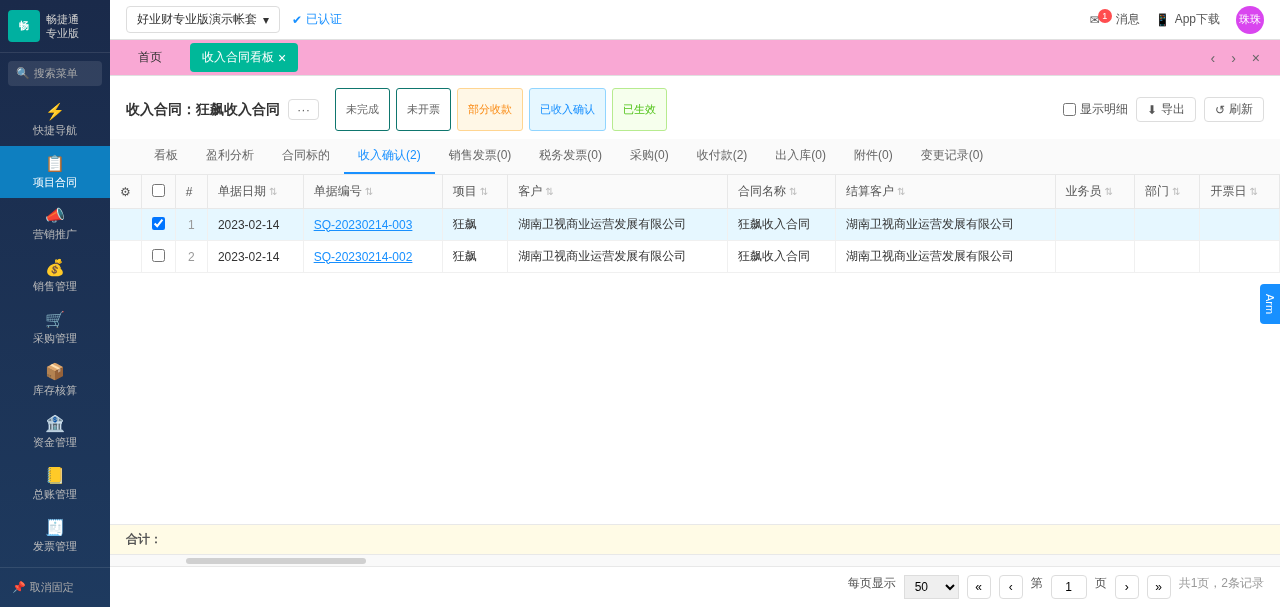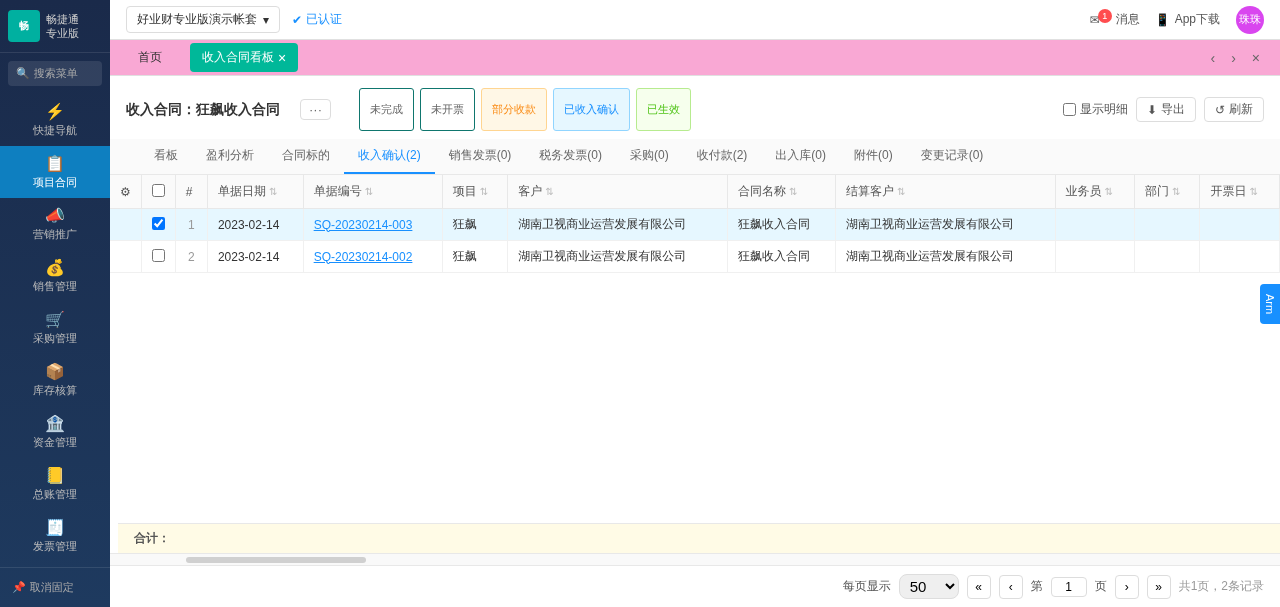--- a/index.html
+++ b/index.html
@@ -36,21 +36,21 @@
     .nav-tabs-bar { background: #f9a8d4; border-bottom: 1px solid #e0e0e0; display: flex; align-items: center; padding: 0 16px; height: 36px; gap: 16px; }
     .nav-tab { padding: 6px 12px; font-size: 12px; color: #555; cursor: pointer; border-radius: 4px 4px 0 0; }
     .nav-tab.home { color: #333; }
     .nav-tab.active-tab { background: #00b899; color: #fff; display: flex; align-items: center; gap: 4px; border-radius: 4px; }
     .nav-tab-close { cursor: pointer; font-size: 14px; }
     .nav-controls { margin-left: auto; display: flex; gap: 8px; align-items: center; }
     .nav-ctrl-btn { background: none; border: none; cursor: pointer; color: #666; font-size: 14px; padding: 2px 4px; }
 
     
     .content { flex: 1; background: #fff; display: flex; flex-direction: column; overflow: hidden; padding: 0; }
-    .contract-header { padding: 12px 16px 8px; display: flex; align-items: center; gap: 20px; }
+    .contract-header { padding: 12px 16px 8px; display: flex; align-items: center; gap: 8px; }
     .contract-title { font-size: 14px; font-weight: bold; color: #333; }
     .more-btn { background: none; border: 1px solid #ddd; border-radius: 4px; padding: 2px 8px; cursor: pointer; font-size: 13px; color: #666; }
     .status-btns { display: flex; gap: 6px; margin-left: 8px; }
     .status-btn { padding: 13px 10px; border-radius: 3px; border: 1px solid #0f766e; font-size: 11px; cursor: pointer; background: #fff; color: #666; }
     .status-btn.partial { background: #fff7e6; color: #fa8c16; border-color: #ffd591; }
     .status-btn.confirmed { background: #e6f7ff; color: #1890ff; border-color: #91d5ff; }
     .status-btn.active { background: #f6ffed; color: #52c41a; border-color: #b7eb8f; }
     .header-right { margin-left: auto; display: flex; gap: 8px; }
     .show-detail-cb { display: flex; align-items: center; gap: 4px; font-size: 12px; color: #555; }
     .action-btn { border: 1px solid #ddd; background: #fff; border-radius: 4px; padding: 3px 10px; font-size: 12px; cursor: pointer; color: #555; display: flex; align-items: center; gap: 4px; }
@@ -69,30 +69,30 @@
     tbody tr { border-bottom: 1px solid #f0f0f0; }
     tbody tr.selected { background: #e6f7ff; }
     tbody td { padding: 7px 10px; color: #333; border-right: 1px solid #f0f0f0; white-space: nowrap; }
     .row-num { color: #999; text-align: center; }
     .link { color: #1890ff; text-decoration: underline; cursor: pointer; }
     .gear-col { width: 30px; text-align: center; }
     .checkbox-col { width: 30px; text-align: center; }
     .sort-icon { color: #bbb; margin-left: 3px; font-size: 10px; }
 
     
-    .table-footer { background: #fffbe6; border-top: 1px solid #e8e8e8; padding: 6px 16px; font-size: 12px; color: #666; display: flex; align-items: center; gap: 4px; margin-left: 8px; }
+    .table-footer { background: #fffbe6; border-top: 1px solid #e8e8e8; padding: 6px 16px; font-size: 12px; color: #666; display: flex; align-items: center; gap: 4px; }
     .total-label { font-weight: bold; color: #555; }
 
     
     .scroll-bar-area { height: 12px; background: #f9f9f9; border-top: 1px solid #e8e8e8; display: flex; align-items: center; padding: 0 16px; }
     .scroll-thumb { width: 180px; height: 6px; background: #d0d0d0; border-radius: 3px; margin-left: 60px; }
 
     
-    .pagination { border-top: 1px solid #e8e8e8; padding: 8px 16px; display: flex; align-items: center; justify-content: flex-end; gap: 8px; font-size: 12px; color: #555; background: #fff; }
-    .page-size-select { border: 1px solid #ddd; border-radius: 8px; padding: 2px 6px; font-size: 15px; }
+    .pagination { border-top: 1px solid #e8e8e8; padding: 8px 16px; display: flex; justify-content: flex-end; gap: 8px; font-size: 12px; color: #555; background: #fff; }
+    .page-size-select { border: 1px solid #ddd; border-radius: 0; padding: 2px 6px; font-size: 12px; }
     .page-btn { width: 24px; height: 24px; border: 1px solid #ddd; background: #fff; border-radius: 4px; cursor: pointer; display: flex; align-items: center; justify-content: center; font-size: 12px; }
     .page-input { width: 36px; border: 1px solid #ddd; border-radius: 4px; padding: 2px 4px; text-align: center; font-size: 12px; }
     .page-total { color: #999; }
 
     
     .right-float { position: fixed; right: 0; top: 50%; transform: translateY(-50%); background: #1890ff; color: #fff; width: 20px; border-radius: 4px 0 0 4px; writing-mode: vertical-rl; padding: 10px 4px; font-size: 11px; cursor: pointer; }
 
     input[type=checkbox] { cursor: pointer; }
     select { cursor: pointer; }
   </style>

